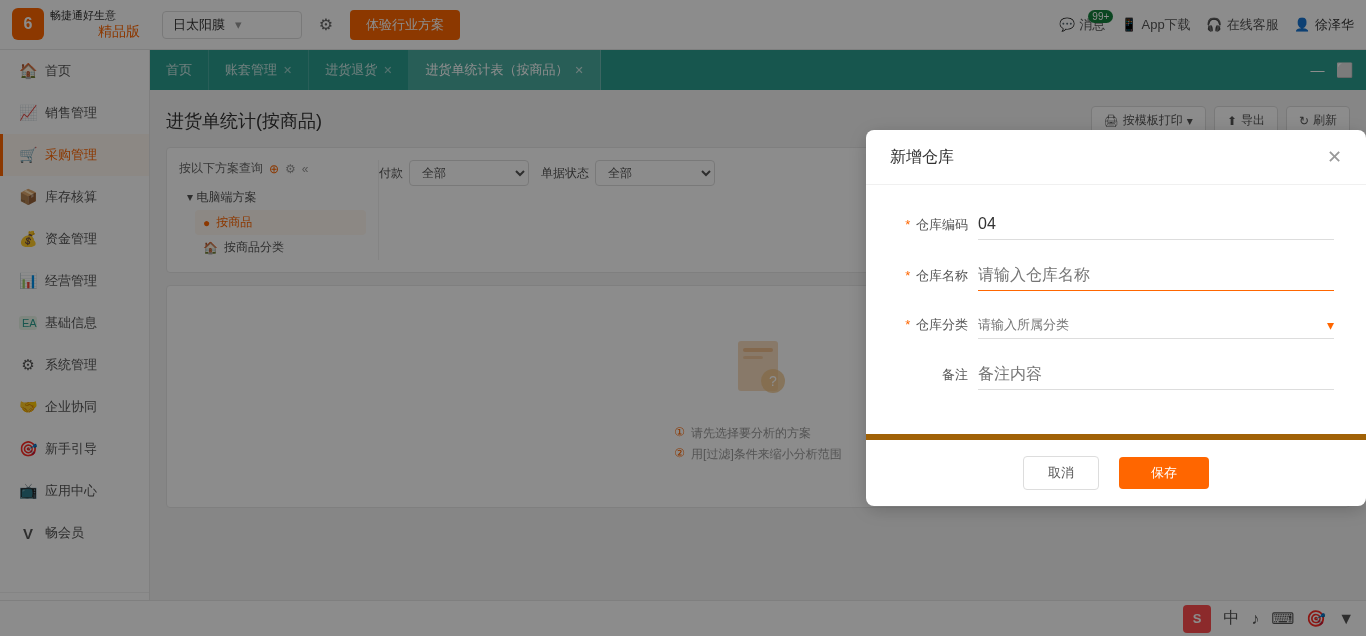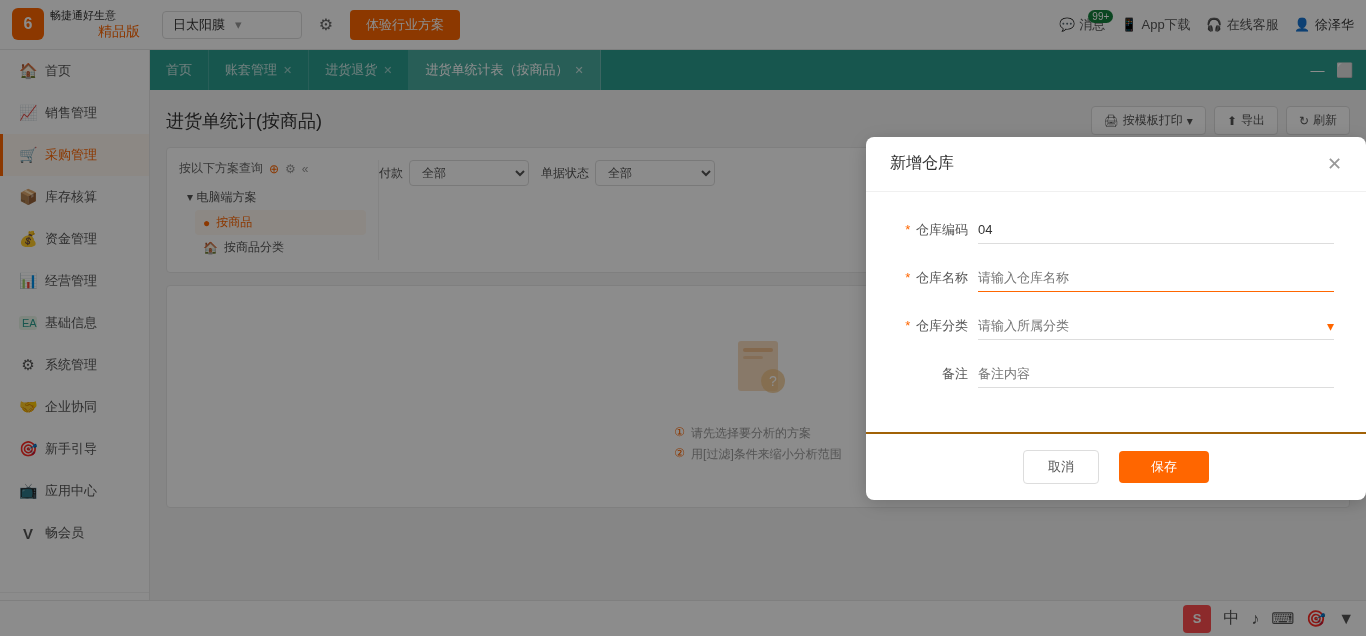--- a/index.html
+++ b/index.html
@@ -193,37 +193,37 @@
     .form-row {
       display: flex; align-items: center; margin-bottom: 20px;
     }
     .form-label {
       width: 80px; text-align: right; font-size: 13px; color: #555; padding-right: 10px;
       flex-shrink: 0;
     }
     .required-mark { color: #f60; margin-right: 2px; }
     .form-input {
       flex: 1; border: none; border-bottom: 1px solid #ddd;
-      padding: 6px 0; font-size: 13px; outline: none; color: #333;
+      padding: 6px 0; font-size: 16px; outline: none; color: #333;
       background: transparent;
     }
     .form-input.active { border-bottom-color: #f60; }
     .form-select-row {
       display: flex; align-items: center; flex: 1; position: relative;
     }
     .form-select-input {
       flex: 1; border: none; border-bottom: 1px solid #ddd;
       padding: 6px 0; font-size: 13px; outline: none; color: #999;
       background: transparent;
     }
     .form-select-arrow {
       position: absolute; right: 0; color: #f60; font-size: 14px;
     }
     .modal-footer {
-      padding: 16px 24px; border-top: 2px solid #a16207;
+      padding: 16px 24px; border-top: 6px solid #a16207;
       display: flex; align-items: center; justify-content: center; gap: 20px;
     }
     .cancel-btn {
       padding: 7px 24px; border: 1px solid #ddd; border-radius: 4px;
       background: #fff; color: #555; cursor: pointer; font-size: 13px;
     }
     .save-btn {
       padding: 7px 32px; border: none; border-radius: 4px;
       background: #f60; color: #fff; cursor: pointer; font-size: 13px;
     }

